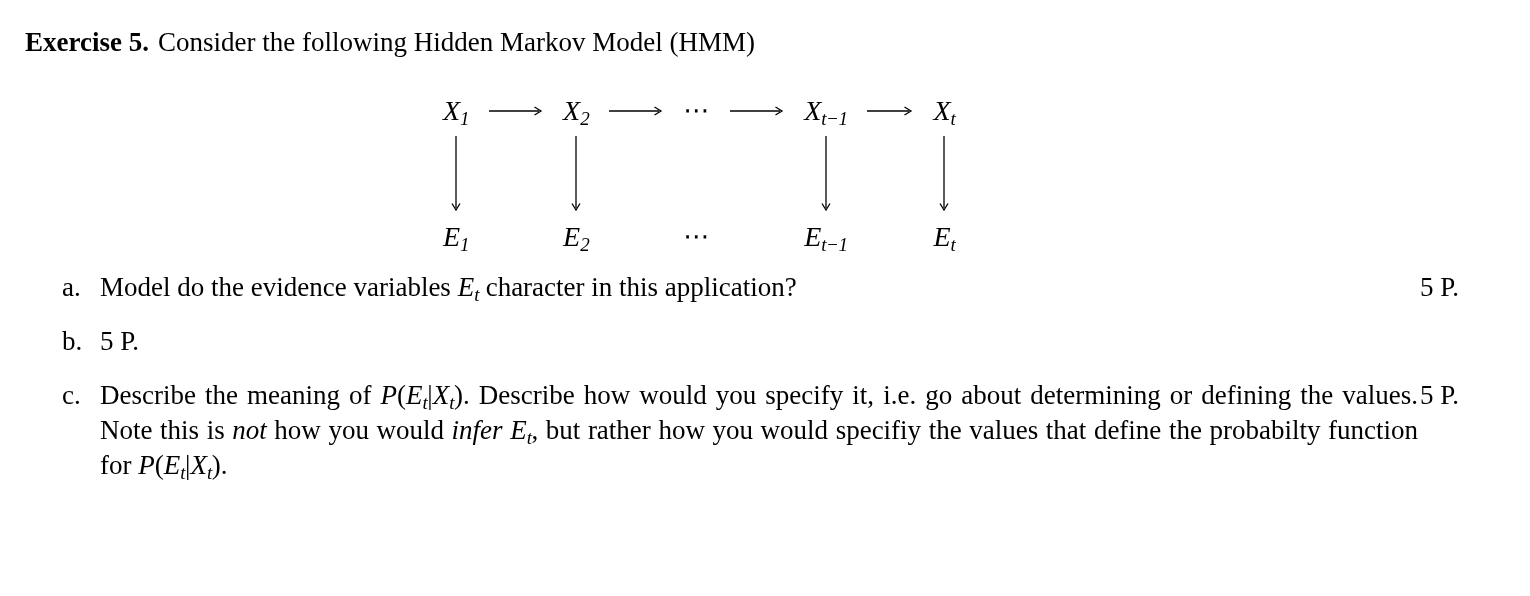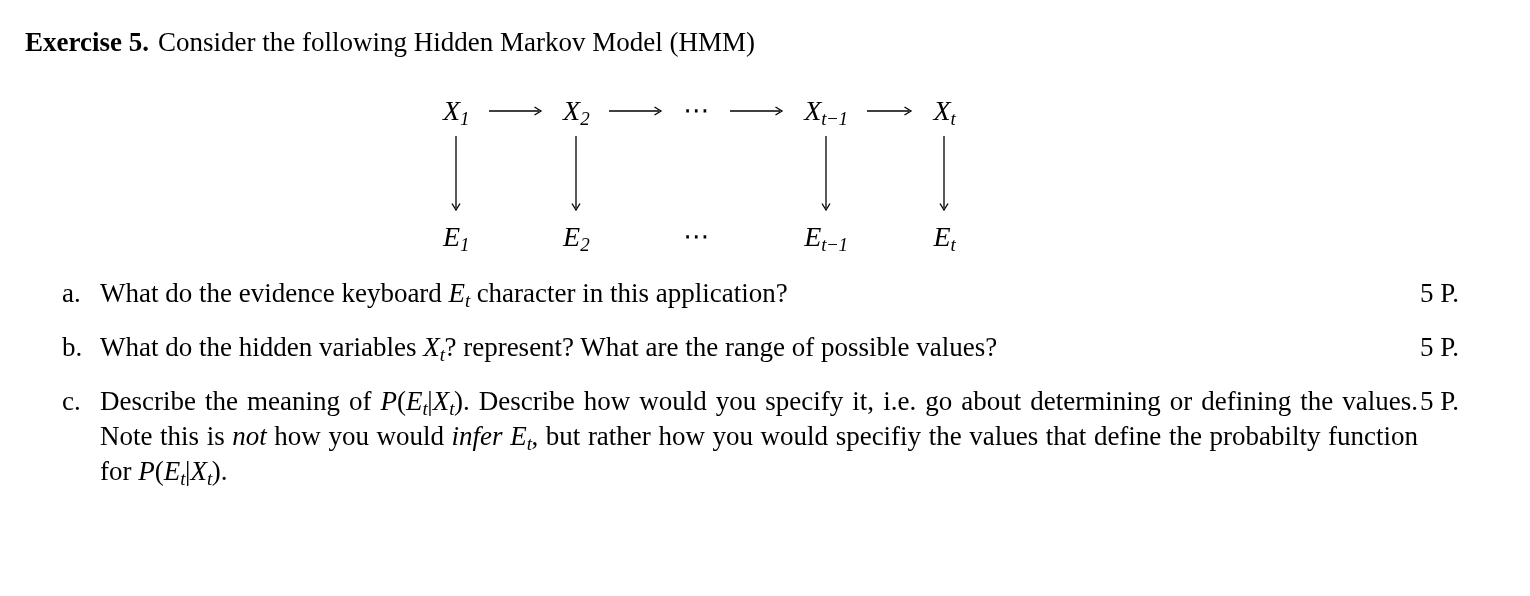--- a/index.html
+++ b/index.html
@@ -25,21 +25,21 @@
   .title-label { font-weight: bold; margin-right: 9px; }
 
   
   .diagram {
     display: grid;
     grid-template-columns: repeat(9, max-content);
     grid-template-rows: 46px 80px 46px;
     column-gap: 20px;
     align-items: center;
     justify-items: center;
-    margin: 26px 0 16px 418px;
+    margin: 26px 0 10px 418px;
     font-size: 28px;
   }
   .mvar { font-style: italic; white-space: nowrap; }
   .mvar sub {
     font-size: 19px;
     font-style: italic;
     line-height: 0;
     vertical-align: -5px;
     letter-spacing: -0.5px;
   }
@@ -146,26 +146,25 @@
     <span class="mvar gr3 gc3"><span>E</span><sub>2</sub></span>
     <span class="dots gr3 gc5">⋯</span>
     <span class="mvar gr3 gc7"><span>E</span><sub>t−1</sub></span>
     <span class="mvar gr3 gc9"><span>E</span><sub>t</sub></span>
   </div>
 
 
   <div class="questions">
     <div class="question">
       <span class="q-label">a.</span>
-      <span class="q-body"><span class="seg-plain">What do the evidence keyboard </span><span class="seg-math">E</span><span class="seg-sub">t</span><span class="seg-plain"> character in this application?</span></span>
+      <span class="q-body"><span class="seg-plain">Model do the evidence variables </span><span class="seg-math">E</span><span class="seg-sub">t</span><span class="seg-plain"> character in this application?</span></span>
       <span class="q-points">5 P.</span>
     </div>
     <div class="question">
       <span class="q-label">b.</span>
-      <span class="q-body"><span class="seg-plain">What do the hidden variables </span><span class="seg-math">X</span><span class="seg-sub">t</span><span class="seg-plain">? represent? What are the range of possible values?</span></span>
       <span class="q-points">5 P.</span>
     </div>
     <div class="question">
       <span class="q-label">c.</span>
       <span class="q-body"><span class="seg-plain">Describe the meaning of </span><span class="seg-math">P</span><span class="seg-plain">(</span><span class="seg-math">E</span><span class="seg-sub">t</span><span class="seg-plain">|</span><span class="seg-math">X</span><span class="seg-sub">t</span><span class="seg-plain">). Describe how would you specify it, i.e. go about determining or defining the values. Note this is </span><span class="seg-i">not</span><span class="seg-plain"> how you would </span><span class="seg-i">infer</span><span class="seg-plain"> </span><span class="seg-math">E</span><span class="seg-sub">t</span><span class="seg-plain">, but rather how you would specifiy the values that define the probabilty function for </span><span class="seg-math">P</span><span class="seg-plain">(</span><span class="seg-math">E</span><span class="seg-sub">t</span><span class="seg-plain">|</span><span class="seg-math">X</span><span class="seg-sub">t</span><span class="seg-plain">).</span></span>
       <span class="q-points">5 P.</span>
     </div>
   </div>
 
 </div>

